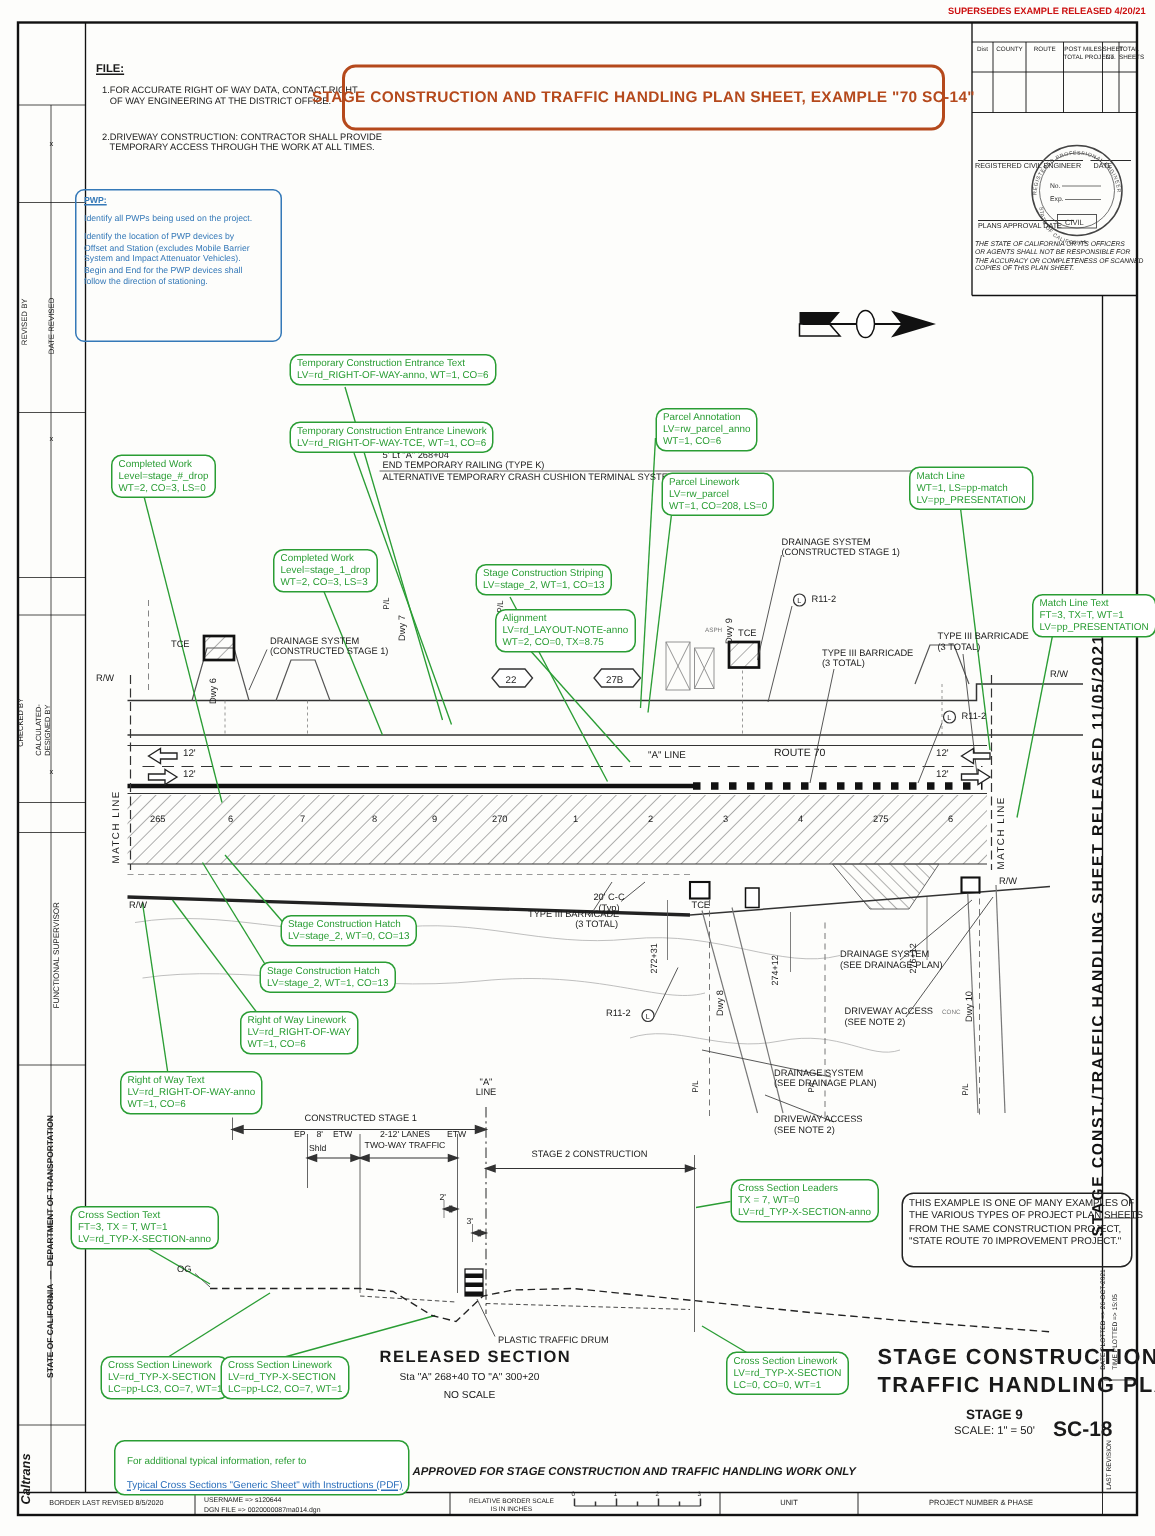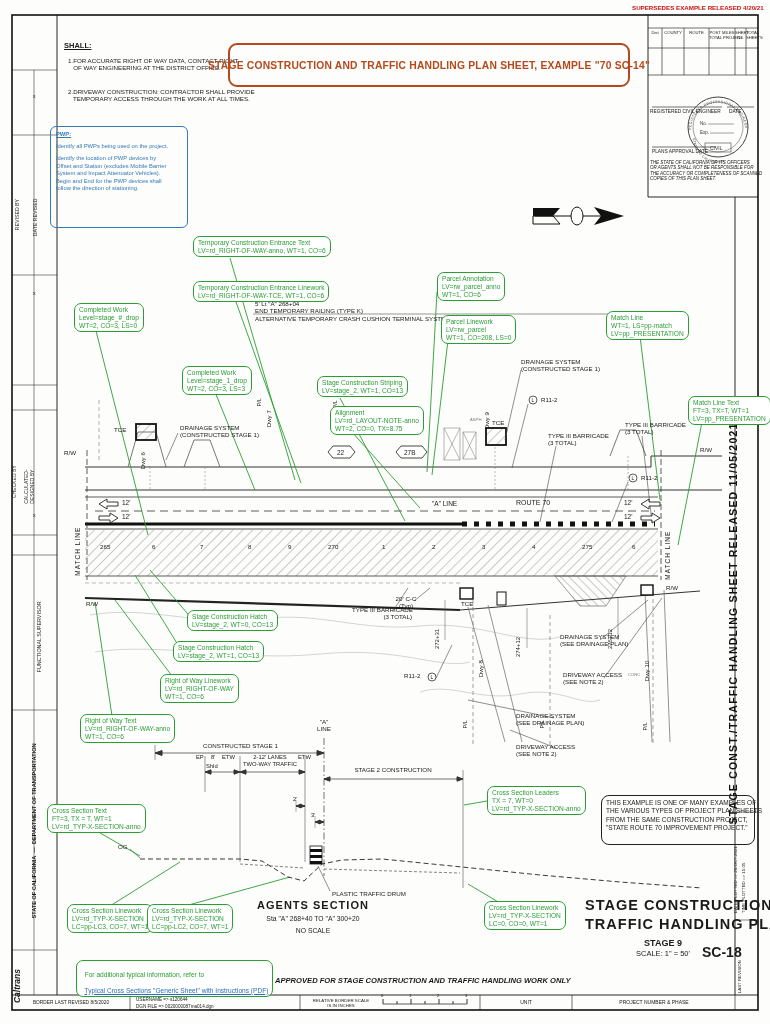--- a/index.html
+++ b/index.html
@@ -284,21 +284,21 @@
         <line x1="453" y1="1004" x2="453" y2="1001"></line>
     <line x1="467" y1="1004" x2="467" y2="999"></line>
   </g>
 </svg>
 
 <span class="lbl red" style="left:632px;top:4px;font-size:6.2px;">SUPERSEDES EXAMPLE RELEASED 4/20/21</span>
 <div class="titlebox">
   <span>STAGE CONSTRUCTION AND TRAFFIC HANDLING PLAN SHEET, EXAMPLE "70 SC-14"</span>
 </div>
 
-<span class="lbl" style="left:64px;top:42px;font-size:7.5px;font-weight:bold;text-decoration:underline;">SHALL:</span>
+<span class="lbl" style="left:64px;top:42px;font-size:7.5px;font-weight:bold;text-decoration:underline;">FILE:</span>
 <span class="lbl" style="left:68px;top:57px;">1.FOR ACCURATE RIGHT OF WAY DATA, CONTACT RIGHT
    OF WAY ENGINEERING AT THE DISTRICT OFFICE.</span>
 <span class="lbl" style="left:68px;top:88px;">2.DRIVEWAY CONSTRUCTION: CONTRACTOR SHALL PROVIDE
    TEMPORARY ACCESS THROUGH THE WORK AT ALL TIMES.</span>
 
 <div class="pwp">
   <div class="h">PWP:</div>
   <div class="p1">Identify all PWPs being used on the project.</div>
   <div class="p2">Identify the location of PWP devices by
 Offset and Station (excludes Mobile Barrier
@@ -476,21 +476,21 @@
 <span class="lbl" style="left:222px;top:754px;font-size:5.8px;">ETW</span>
 <span class="lbl" style="left:206px;top:763px;font-size:5.8px;">Shld</span>
 <span class="lbl c" style="left:236px;top:754px;width:68px;font-size:5.8px;">2-12' LANES
 TWO-WAY TRAFFIC</span>
 <span class="lbl" style="left:298px;top:754px;font-size:5.8px;">ETW</span>
 <span class="lbl c" style="left:348px;top:766px;width:90px;">STAGE 2 CONSTRUCTION</span>
 <span class="lbl" style="left:293px;top:796px;font-size:5.8px;">2'</span>
 <span class="lbl" style="left:311px;top:812px;font-size:5.8px;">3'</span>
 <span class="lbl" style="left:118px;top:843px;">OG</span>
 <span class="lbl" style="left:332px;top:890px;">PLASTIC TRAFFIC DRUM</span>
-<span class="lbl c" style="left:253px;top:899px;width:120px;font-size:11px;font-weight:bold;letter-spacing:1px;">AGENTS SECTION</span>
+<span class="lbl c" style="left:253px;top:899px;width:120px;font-size:11px;font-weight:bold;letter-spacing:1px;">RELEASED SECTION</span>
 <span class="lbl c" style="left:253px;top:915px;width:120px;font-size:6.8px;">Sta "A" 268+40 TO "A" 300+20</span>
 <span class="lbl c" style="left:253px;top:927px;width:120px;font-size:6.8px;">NO SCALE</span>
 <span class="lbl it" style="left:275px;top:977px;font-size:7.6px;font-weight:bold;">APPROVED FOR STAGE CONSTRUCTION AND TRAFFIC HANDLING WORK ONLY</span>
 
 <div class="noteeg">THIS EXAMPLE IS ONE OF MANY EXAMPLES OF
 THE VARIOUS TYPES OF PROJECT PLAN SHEETS
 FROM THE SAME CONSTRUCTION PROJECT,
 "STATE ROUTE 70 IMPROVEMENT PROJECT."</div>
 <span class="lbl big1 c" style="left:585px;top:897px;width:172px;">STAGE CONSTRUCTION AND</span>
 <span class="lbl big1 c" style="left:585px;top:916px;width:172px;">TRAFFIC HANDLING PLAN</span>

